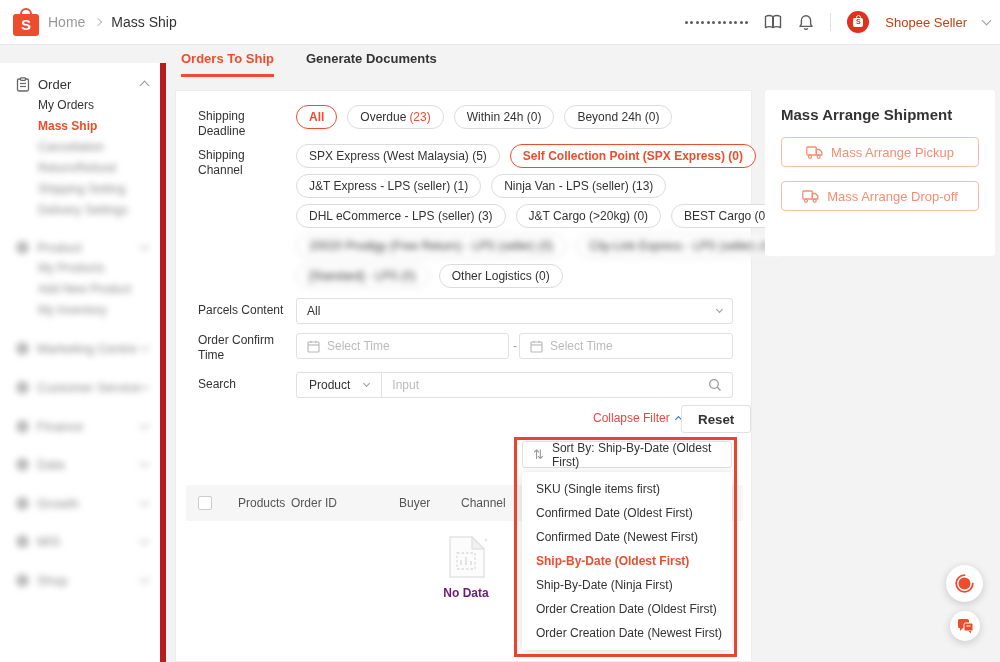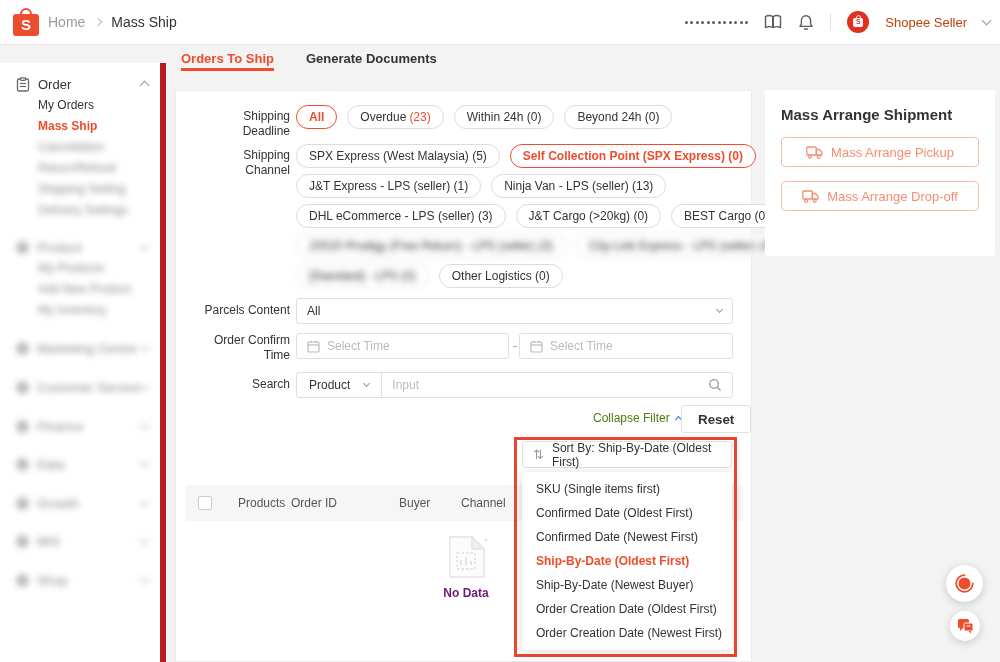--- a/index.html
+++ b/index.html
@@ -40,37 +40,37 @@
   .side-head .icon { margin-left:16px; margin-right:8px; display:flex; }
   .side-head .lbl { flex:1; }
   .side-head .chev { margin-right:18px; }
   .side-sub { padding-left:38px; font-size:12px; color:#333; }
   .side-sub.active { color:#ee4d2d; font-weight:bold; }
   .blur { filter:blur(3px); color:#8a8a8a; }
   .blur-icon { width:13px; height:13px; border-radius:50%; background:#bbb; filter:blur(3px); }
 
   
   .tabs { position:absolute; left:181px; top:51px; display:flex; gap:32px; z-index:5; }
-  .tab { font-size:13px; font-weight:bold; color:#333; padding-bottom:2px; }
+  .tab { font-size:13px; font-weight:bold; color:#333; padding-bottom:8px; }
   .tab.active { color:#ee4d2d; border-bottom:3px solid #ee4d2d; }
 
   
   .panel { position:absolute; left:175px; top:90px; width:577px; height:572px; background:#fff; border:1px solid #ededed; z-index:1; }
-  .flabel { position:absolute; left:22px; width:92px; color:#333; line-height:15px;text-align:right; }
+  .flabel { position:absolute; left:22px; width:92px; color:#333; line-height:15px; }
   .chip { display:inline-flex; align-items:center; height:24px; padding:0 12px; border:1px solid #dcdcdc; border-radius:13px; background:#fff; color:#333; white-space:nowrap; }
   .chip .cnt { color:#ee4d2d; margin-left:3px; }
   .chip.sel { border-color:#ee4d2d; color:#ee4d2d; font-weight:bold; }
   .chip-row { position:absolute; left:120px; display:flex; gap:10px; }
   .inputbox { position:absolute; height:26px; border:1px solid #e0e0e0; border-radius:3px; background:#fff; display:flex; align-items:center; }
   .inputbox input { border:none; outline:none; flex:1; font-size:12px; font-family:"Liberation Sans",sans-serif; color:#6d28d9; background:transparent; min-width:0; }
   .inputbox input::placeholder { color:#bbb; }
   .sel-value { flex:1; color:#333; }
   .dash { position:absolute; color:#999; }
   .cal-ic, .mag-ic { display:flex; }
-  .link { color:#4d7c0f; }
+  .link { color:#ef4444; }
   .reset-btn { position:absolute; height:28px; padding:0 16px; background:#fff; border:1px solid #e0e0e0; border-radius:3px; font-weight:bold; color:#333; display:flex; align-items:center; }
 
   
   .thead { position:absolute; left:10px; top:394px; width:557px; height:36px; background:#f6f6f6; border-radius:2px; display:flex; align-items:center; color:#555; }
   .cbx { width:14px; height:14px; border:1px solid #ccc; border-radius:2px; background:#fff; margin-left:12px; }
   .th { position:absolute;text-align:center; }
   .empty-wrap { position:absolute; left:245px; top:440px; width:90px; text-align:center; }
   .empty-txt { color:#701a75; margin-top:0;font-weight:bold; }
 
   
@@ -343,21 +343,21 @@
 
 <div class="sort-btn">
   <span class="sort-ic">⇅</span>
   <span>Sort By: Ship-By-Date (Oldest First)</span>
 </div>
 <div class="dropdown">
   <div class="dd-item">SKU (Single items first)</div>
   <div class="dd-item">Confirmed Date (Oldest First)</div>
   <div class="dd-item">Confirmed Date (Newest First)</div>
   <div class="dd-item sel">Ship-By-Date (Oldest First)</div>
-  <div class="dd-item">Ship-By-Date (Newest Buyer)</div>
+  <div class="dd-item">Ship-By-Date (Ninja First)</div>
   <div class="dd-item">Order Creation Date (Oldest First)</div>
   <div class="dd-item">Order Creation Date (Newest First)</div>
 </div>
 <div class="hl-box"></div>
 
 <div class="card">
   <div class="card-title">Mass Arrange Shipment</div>
   <button class="salmon-btn">
     <svg width="17" height="13" viewBox="0 0 17 13">
         <rect x="0.8" y="1" width="9.5" height="8" rx="1" fill="none" stroke="#f58e72" stroke-width="1.3"></rect>

